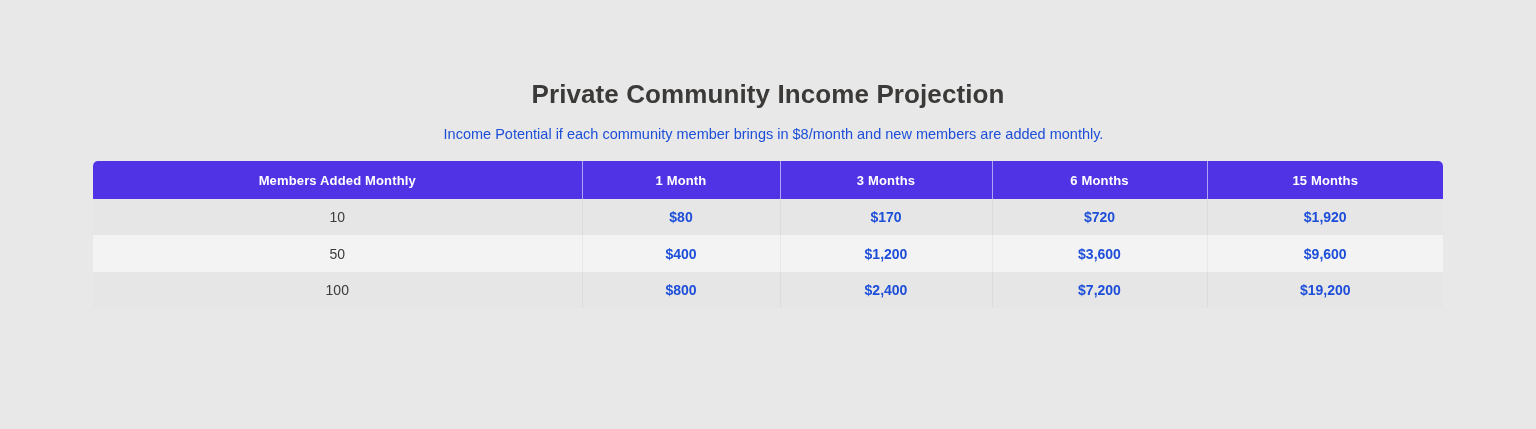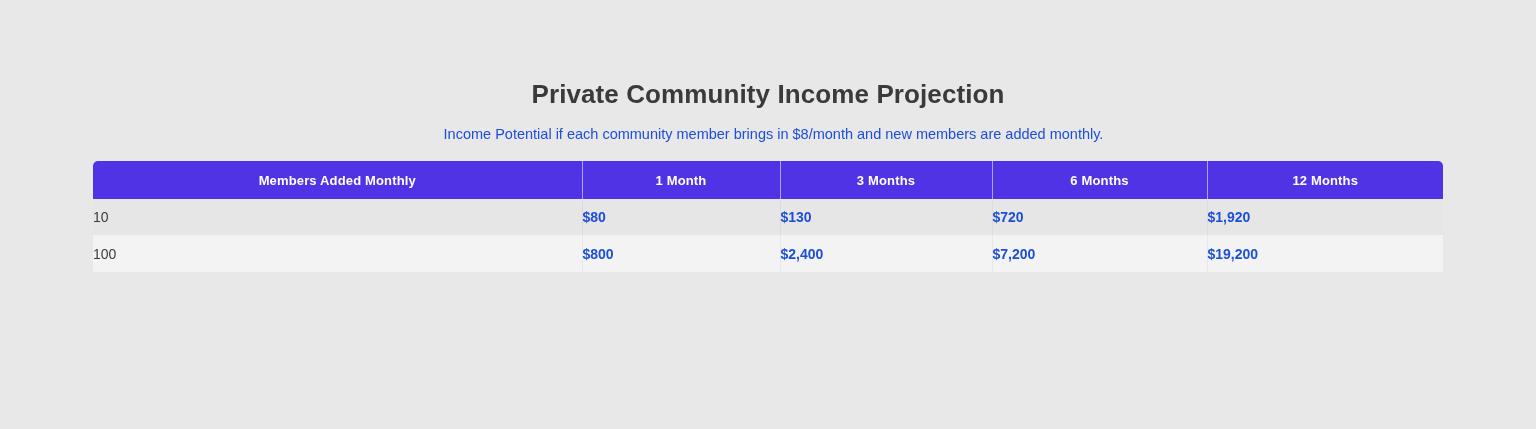--- a/index.html
+++ b/index.html
@@ -84,20 +84,21 @@
   thead th:first-child {
     border-top-left-radius: 5px;
   }
   thead th:last-child {
     border-top-right-radius: 5px;
   }
 
   tbody td {
     height: 36.4px;
     padding: 0;
+    text-align: center;
     vertical-align: middle;
     font-size: 14px;
     font-weight: 400;
     border-right: 1px solid rgba(0,0,0,0.045);
     box-sizing: border-box;
   }
   tbody td:last-child {
     border-right: none;
     margin-top: 34px;
   }
@@ -133,30 +134,37 @@
           <col class="c2">
           <col class="c3">
           <col class="c4">
       </colgroup>
       <thead>
         <tr>
           <th>Members Added Monthly</th>
           <th>1 Month</th>
           <th>3 Months</th>
           <th>6 Months</th>
-          <th>12 Months</th>
+          <th>15 Months</th>
         </tr>
       </thead>
       <tbody>
         <tr>
           <td class="members">10</td>
           <td class="amount">$80</td>
-          <td class="amount">$130</td>
+          <td class="amount">$170</td>
           <td class="amount">$720</td>
           <td class="amount">$1,920</td>
+        </tr>
+        <tr>
+          <td class="members">50</td>
+          <td class="amount">$400</td>
+          <td class="amount">$1,200</td>
+          <td class="amount">$3,600</td>
+          <td class="amount">$9,600</td>
         </tr>
         <tr>
           <td class="members">100</td>
           <td class="amount">$800</td>
           <td class="amount">$2,400</td>
           <td class="amount">$7,200</td>
           <td class="amount">$19,200</td>
         </tr>
       </tbody>
     </table>

